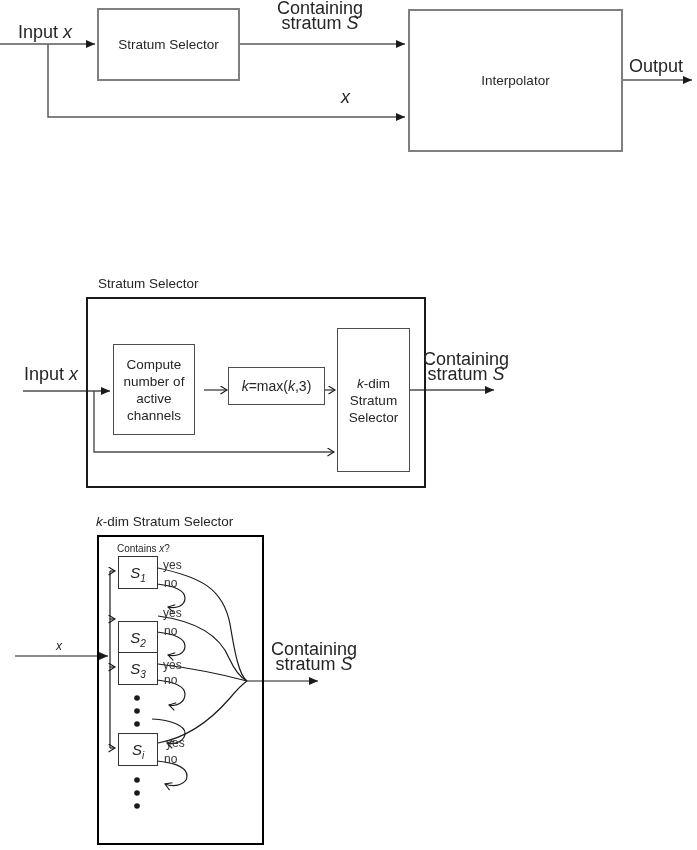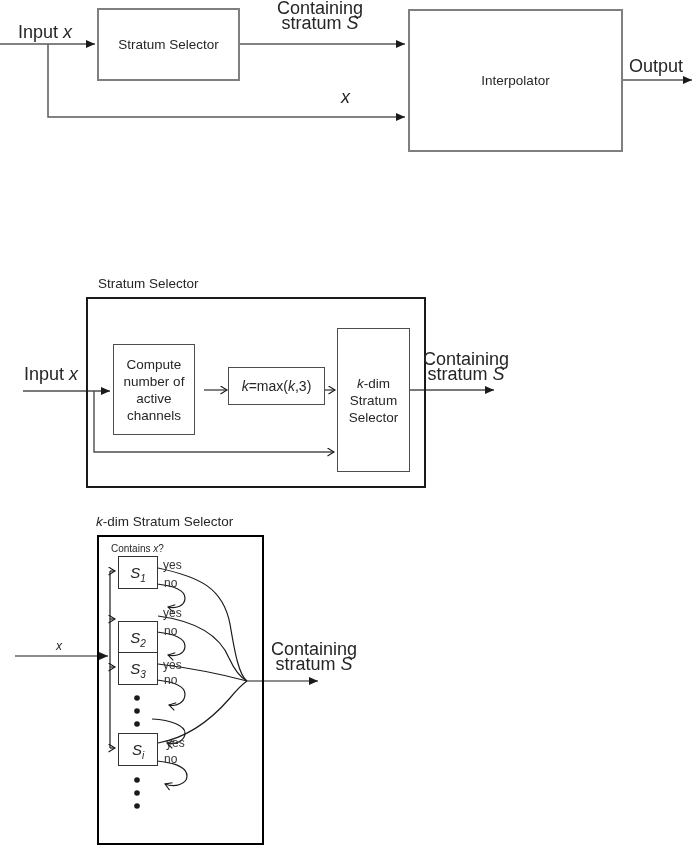--- a/index.html
+++ b/index.html
@@ -14,21 +14,21 @@
   }
   .gray-box{border:2px solid #7f7f7f;}
   .thick-box{border:2px solid #1a1a1a;background:transparent;}
   .thin-box{border:1.5px solid #4d4d4d;}
   .s-box{border:1.4px solid #333333;font-style:italic;}
   .lbl{position:absolute;font-size:18px;line-height:15px;white-space:nowrap;}
   .lbl.center{text-align:center;white-space:normal;}
   .lbl .row{display:block;}
   .it{font-style:italic;}
   .boxtext{font-size:13.5px;line-height:17px;}
-  .small{font-size:10px;}
+  .small{font-size:10px;margin-left:6px;}
   .tiny{font-size:12px;line-height:9px;color:#333333;}
   .s-label{font-size:15px;}
   .s-label sub{font-size:10px;line-height:0;}
   .section-title{font-size:13.5px;}
 </style>
 </head>
 <body>
 
 <div id="stage">
 

